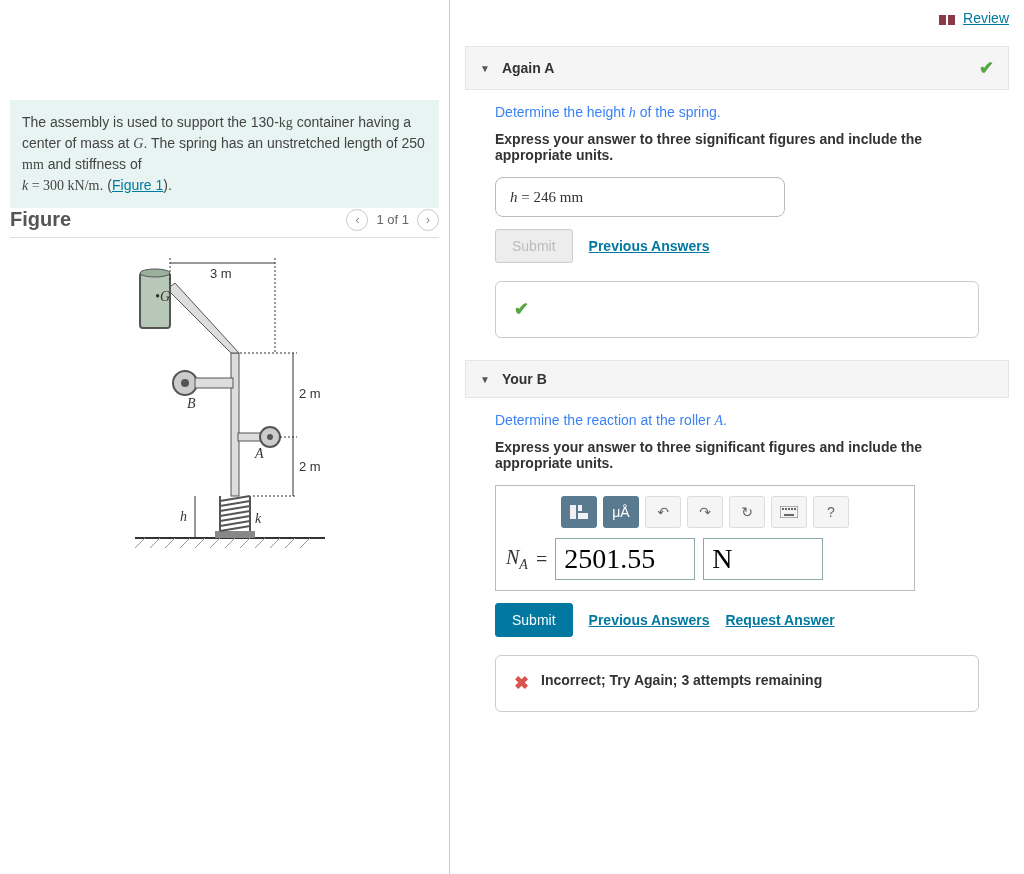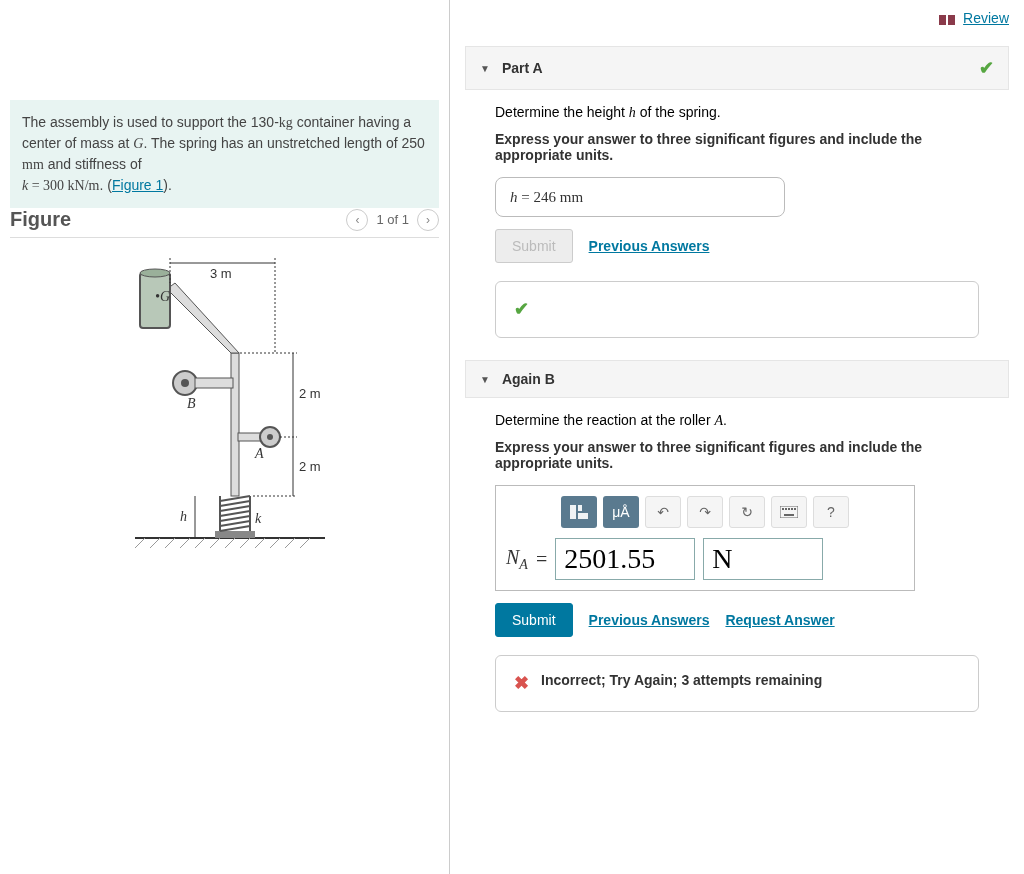--- a/index.html
+++ b/index.html
@@ -15,21 +15,21 @@
   .figure-section { }
   .figure-header { display: flex; justify-content: space-between; align-items: center; padding-bottom: 6px; border-bottom: 1px solid #ddd; }
   .figure-title { font-size: 20px; font-weight: bold; color: #555; }
   .figure-nav { display: flex; align-items: center; gap: 8px; color: #666; font-size: 13px; }
   .nav-btn { width: 22px; height: 22px; border: 1px solid #ccc; border-radius: 50%; background: #fff; color: #888; display: flex; align-items: center; justify-content: center; cursor: pointer; font-size: 12px; }
   .figure-img { margin-top: 15px; display: flex; justify-content: center; }
   .part-header { background: #f5f5f5; border: 1px solid #e5e5e5; padding: 10px 14px; display: flex; align-items: center; gap: 12px; font-weight: bold; cursor: pointer; }
   .part-header .caret { font-size: 10px; color: #555; }
   .check-mark { color: #56a641; margin-left: auto; font-size: 18px; font-weight: bold; }
   .part-body { padding: 14px 30px; }
-  .prompt { margin-bottom: 10px; color: #000000; }
+  .prompt { margin-bottom: 10px; color: #3b82f6; }
   .instruct { font-weight: bold; margin-bottom: 14px; }
   .answer-box { border: 1px solid #bbb; border-radius: 8px; padding: 10px 14px; width: 290px; background: #fff; font-size: 15px; color: #333; }
   .btn-row { display: flex; align-items: center; gap: 16px; margin-top: 12px; }
   .submit-btn { background: #ededed; border: 1px solid #ccc; border-radius: 3px; padding: 8px 16px; color: #bbb; font-size: 14px; cursor: not-allowed; }
   .submit-btn.active { background: #0078a0; color: #fff; border-color: #0078a0; cursor: pointer; }
   .link2 { color: #0078a0; text-decoration: underline; cursor: pointer; font-weight: bold; font-size: 14px; }
   .feedback-box { border: 1px solid #ccc; border-radius: 6px; padding: 14px 18px; margin-top: 18px; display: flex; gap: 12px; line-height: 1.5; }
   .fb-check { color: #56a641; font-size: 18px; font-weight: bold; flex-shrink: 0; }
   .fb-x { color: #d9534f; font-size: 18px; font-weight: bold; flex-shrink: 0; }
   .fb-title { font-weight: bold; }
@@ -140,21 +140,21 @@
         <svg width="16" height="12" viewBox="0 0 16 12">
             <rect x="0" y="1" width="7" height="10" fill="#8a3a4a"></rect>
             <rect x="9" y="1" width="7" height="10" fill="#8a3a4a"></rect>
           </svg>
       </span>
       <a class="review-link">Review</a>
     </div>
 
     <div class="part-header">
       <span class="caret">▼</span>
-      <span>Part A</span>
+      <span>Again A</span>
       <span class="check-mark">✔</span>
     </div>
     <div class="part-body">
       <div class="prompt">
         <span>Determine the height </span><span class="ital">h</span><span> of the spring.</span>
       </div>
       <div class="instruct">Express your answer to three significant figures and include the appropriate units.</div>
       <div class="answer-box">
         <span class="ital">h</span><span class="serif"> =  246 mm</span>
       </div>
@@ -162,21 +162,21 @@
         <button class="submit-btn">Submit</button>
         <a class="link2">Previous Answers</a>
       </div>
       <div class="feedback-box">
         <span class="fb-check">✔</span>
       </div>
     </div>
 
     <div class="part-header" style="margin-top:8px">
       <span class="caret">▼</span>
-      <span>Again B</span>
+      <span>Your B</span>
     </div>
     <div class="part-body">
       <div class="prompt">
         <span>Determine the reaction at the roller </span><span class="ital">A</span><span>.</span>
       </div>
       <div class="instruct">Express your answer to three significant figures and include the appropriate units.</div>
 
       <div class="math-input-box">
         <div class="toolbar">
           <button class="tool-btn">

